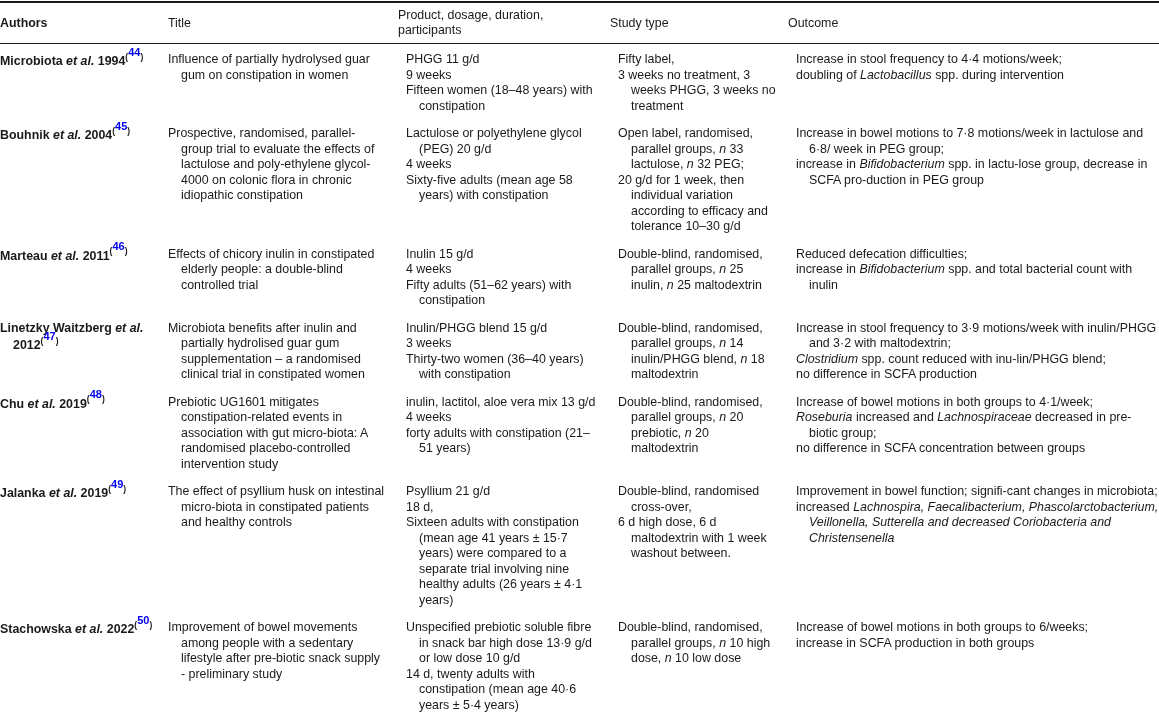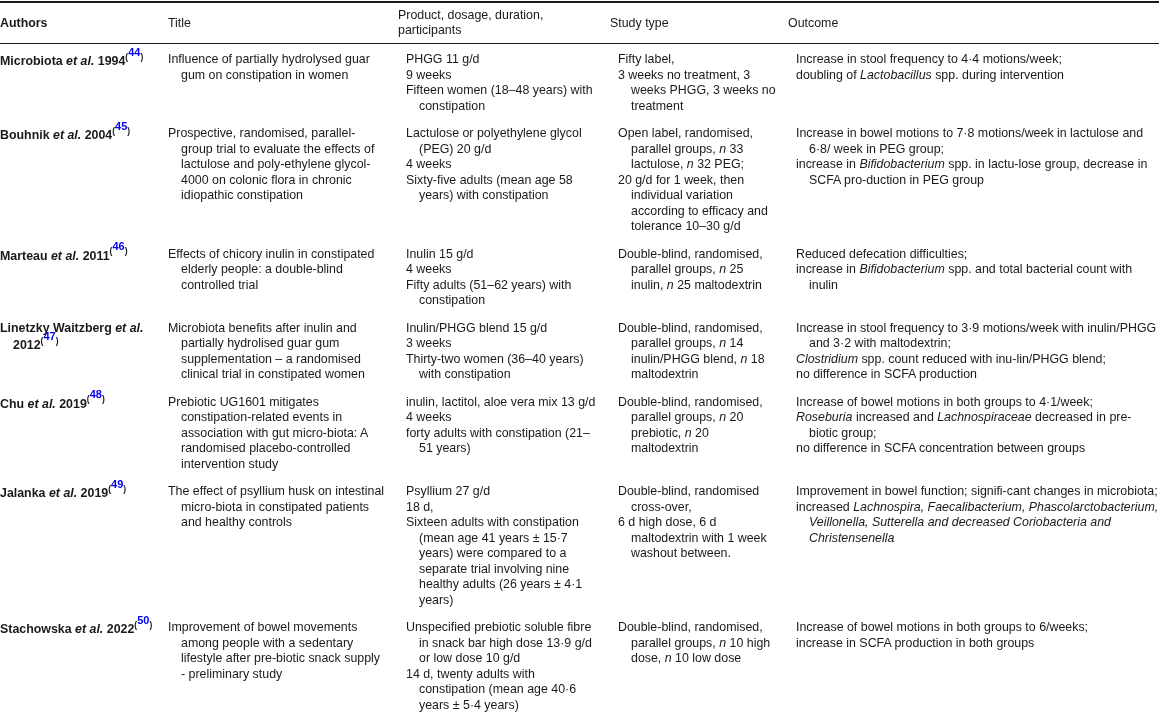--- a/index.html
+++ b/index.html
@@ -155,21 +155,21 @@
         </td>
       </tr>
       <tr>
         <td class="c1 gap">
           <span class="cell-text"><span>Jalanka </span><i>et al.</i><span> 2019</span><span class="ref-wrap">(<a class="ref">49</a>)</span></span>
         </td>
         <td class="c2 gap">
           <span class="cell-text">The effect of psyllium husk on intestinal micro-biota in constipated patients and healthy controls</span>
         </td>
         <td class="c3 gap">
-          <span class="line">Psyllium 27 g/d</span>
+          <span class="line">Psyllium 21 g/d</span>
           <span class="line">18 d,</span>
           <span class="line">Sixteen adults with constipation (mean age 41 years ± 15·7 years) were compared to a separate trial involving nine healthy adults (26 years ± 4·1 years)</span>
         </td>
         <td class="c4 gap">
           <span class="line">Double-blind, randomised cross-over,</span>
           <span class="line">6 d high dose, 6 d maltodextrin with 1 week washout between.</span>
         </td>
         <td class="c5">
           <span class="line"><span>Improvement in bowel function; signifi-cant changes in microbiota;</span></span>
           <span class="line"><span>increased </span><i>Lachnospira, Faecalibacterium, Phascolarctobacterium, Veillonella, Sutterella and decreased Coriobacteria and Christensenella</i></span>

